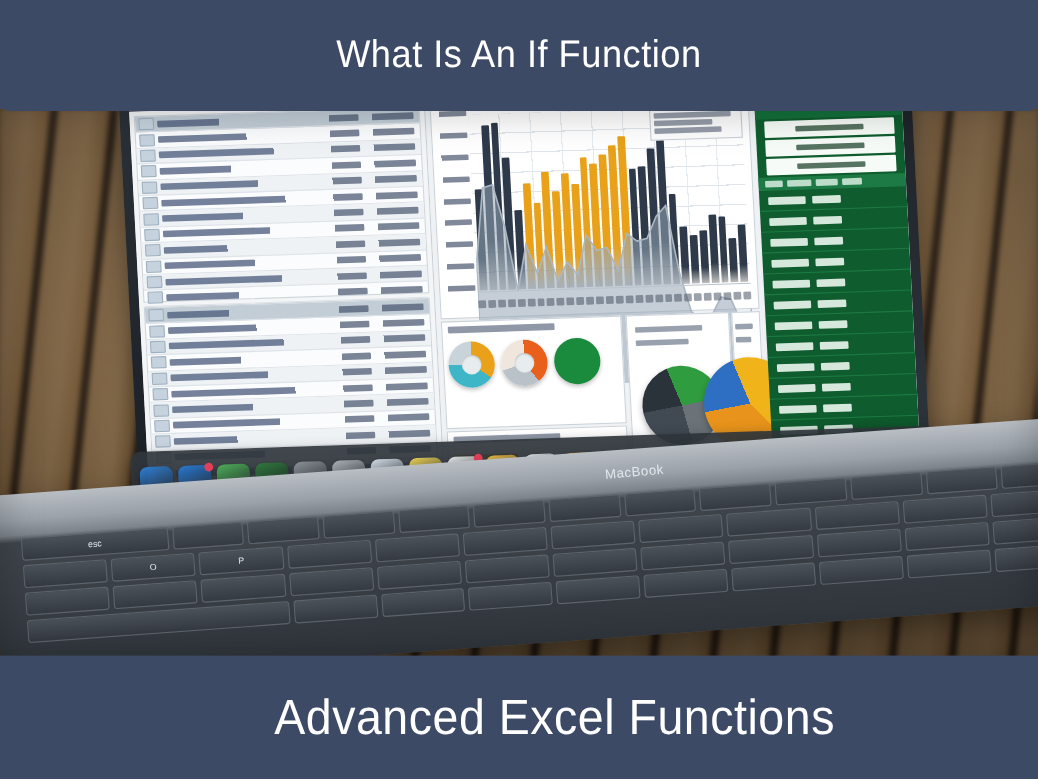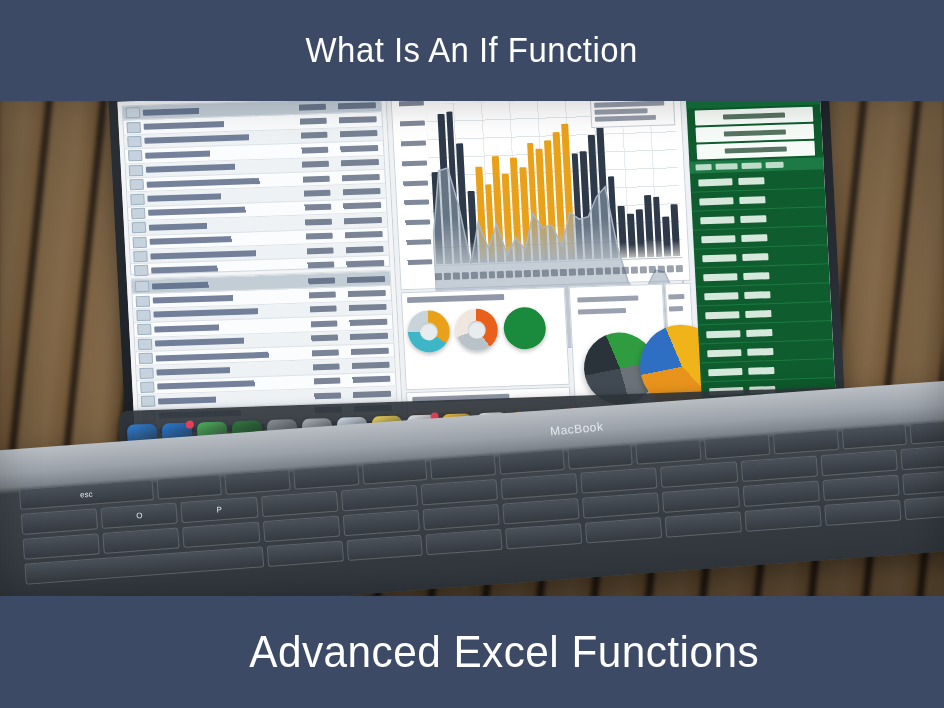--- a/index.html
+++ b/index.html
@@ -1,21 +1,21 @@
 <!DOCTYPE html>
 <html><head>
 <meta charset="utf-8">
 <style>
   html,body{margin:0;padding:0;background:#3c4a66;}
   body{width:944px;height:708px;overflow:hidden;font-family:"Liberation Sans",sans-serif;}
   .poster{position:relative;width:944px;height:708px;background:#3c4a66;overflow:hidden;}
 
   
   .band{position:absolute;left:0;width:944px;background:#3c4a66;display:flex;align-items:center;justify-content:center;z-index:40;}
-  .band-top{top:0;height:101px;}
+  .band-top{top:0;height:101px;border-radius:10px;}
   .band-bottom{top:596px;height:112px;padding-left:32px;}
   .band-title{color:#ffffff;letter-spacing:.5px;text-align:center;line-height:1.05;
      font-family:"Liberation Sans",sans-serif;font-weight:400;}
   .title-top{font-size:35px;transform:scaleX(.94);}
   .title-bottom{font-size:45px;transform:scaleX(.94);}
 
   
   .photo{position:absolute;left:0;top:99px;width:944px;height:500px;overflow:hidden;background:#8a6a46;}
 
   

